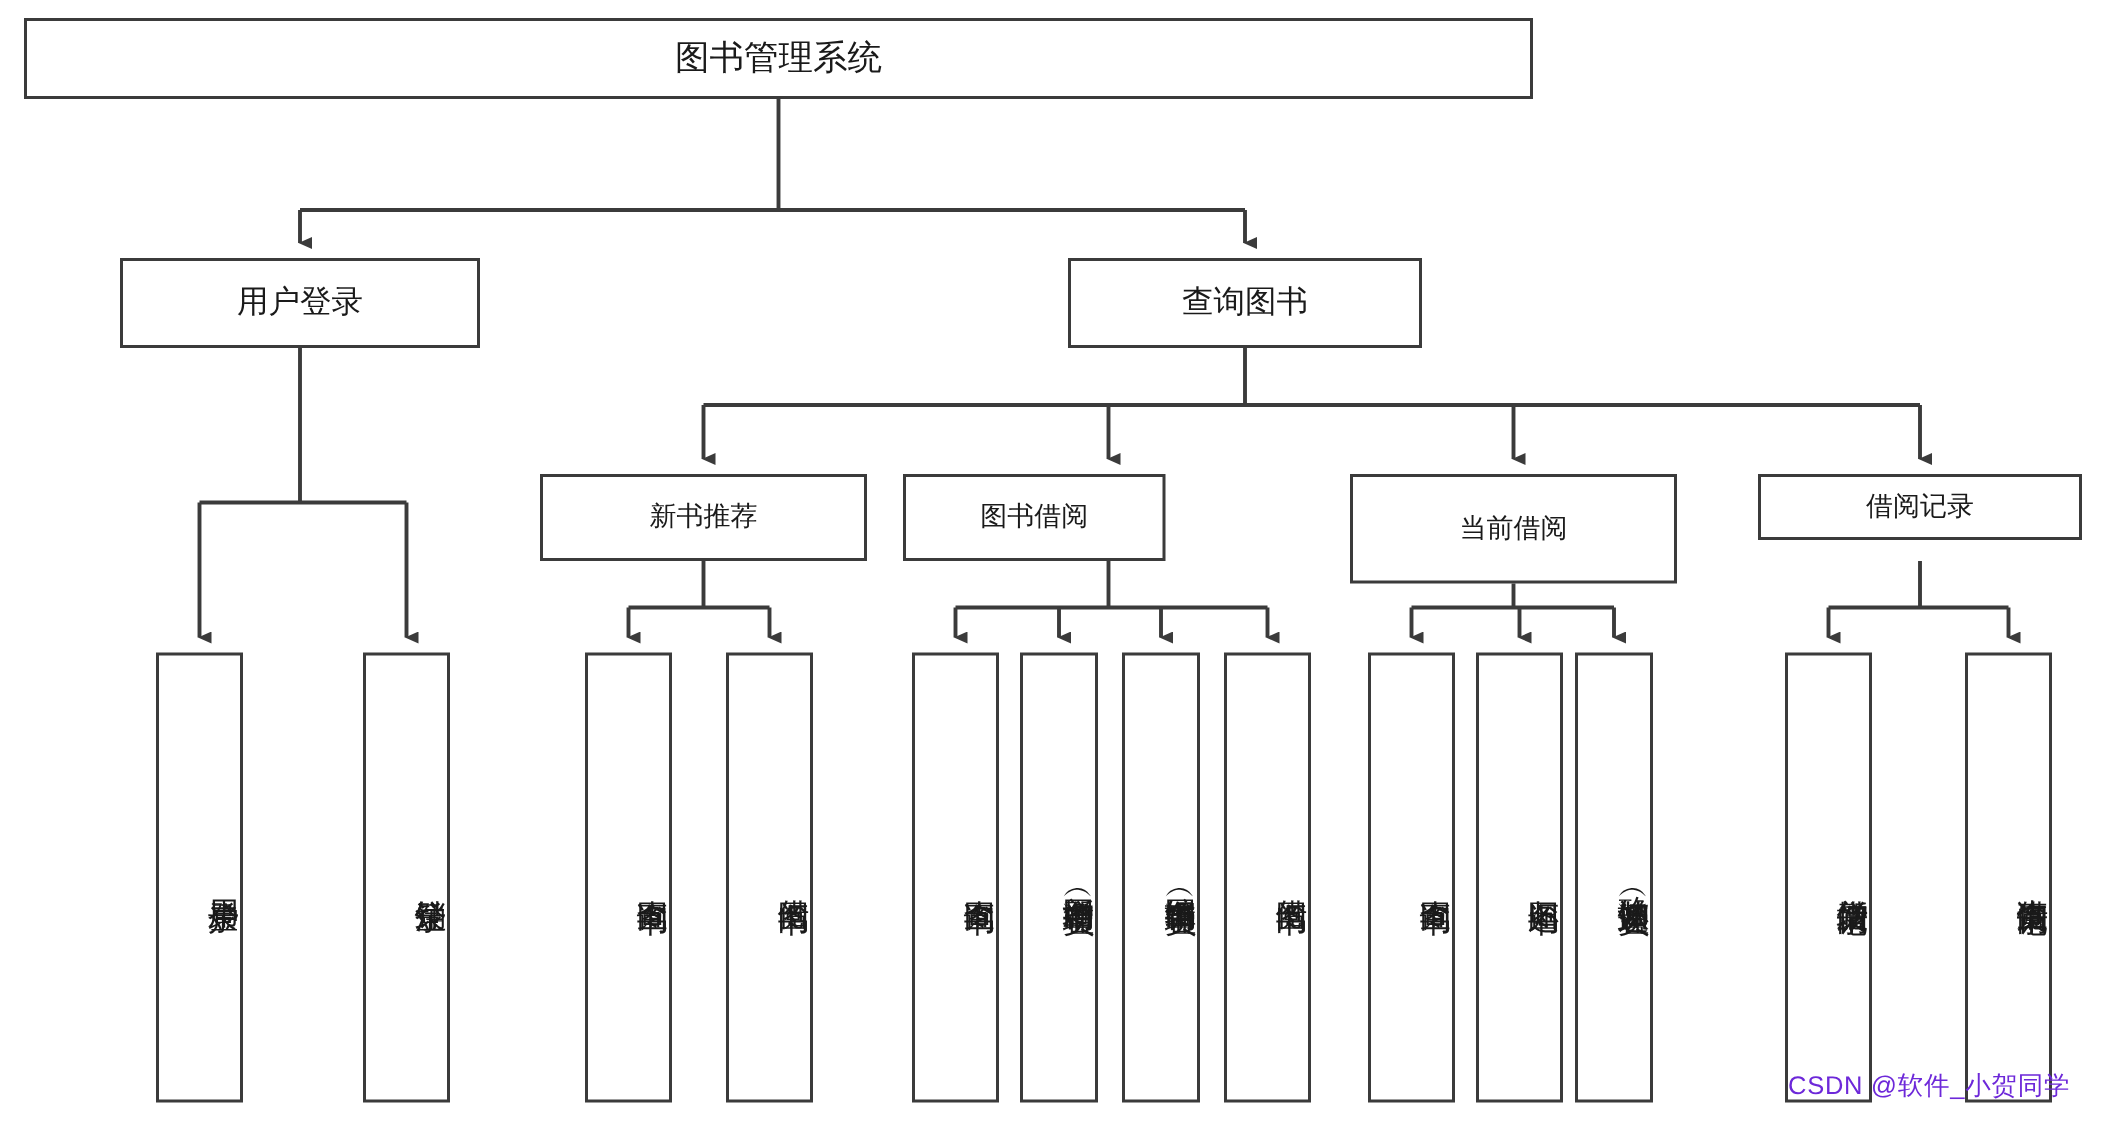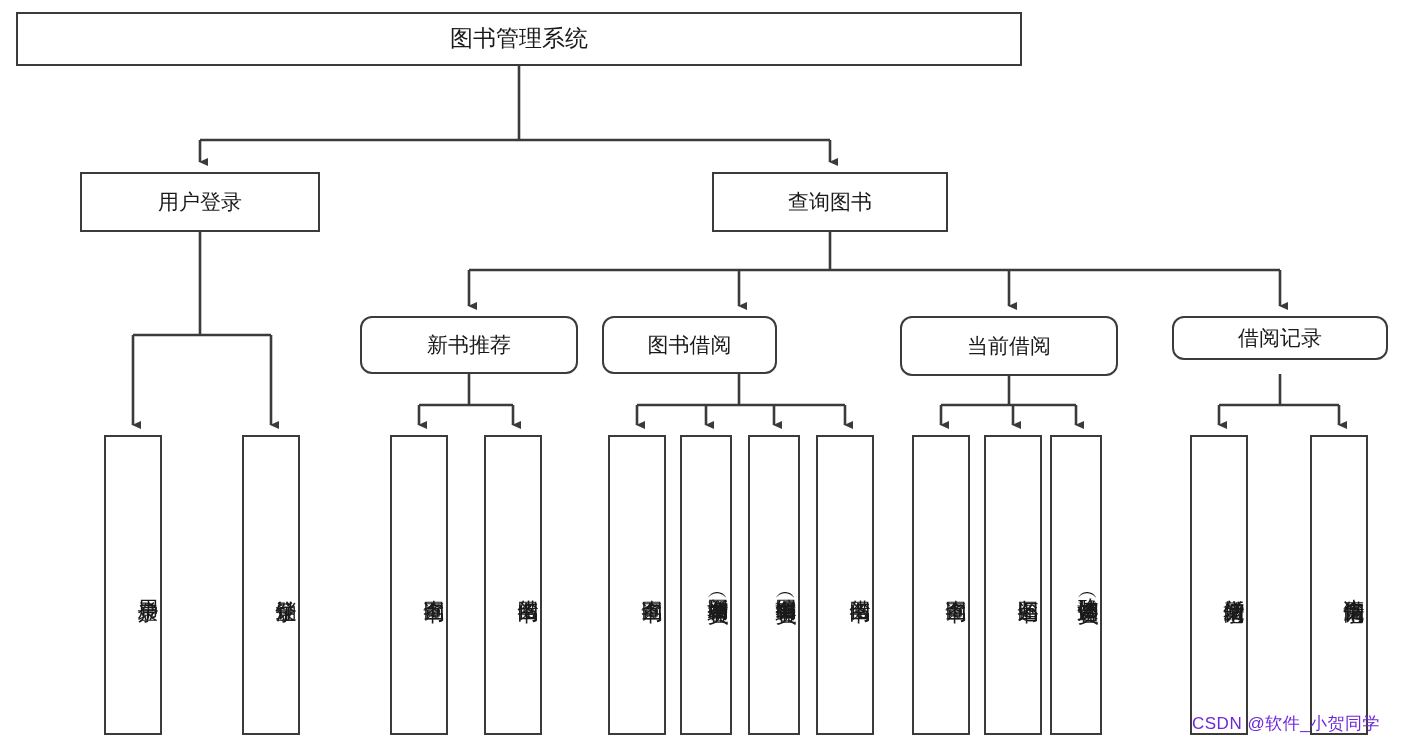--- a/index.html
+++ b/index.html
@@ -37,22 +37,21 @@
     line-height: 1.18;
     text-align: center;
   }
   .node.root {
     font-size: 23px;
   }
   .node.lvl2 {
     font-size: 21px;
   }
   .node.lvl3 {
-    font-size: 21px;
-    border-radius: 12px;
+    font-size: 18px;
   }
   .node.leaf {
     font-size: 21px;
     writing-mode: vertical-rl;
     text-orientation: upright;
     letter-spacing: 1px;
     padding: 6px 0;
     align-items: flex-start;
     justify-content: center;
   }
@@ -124,21 +123,21 @@
     </g>
   </svg>
 
   <div class="node root" style="left:16px;top:12px;width:1006px;height:54px;">图书管理系统</div>
 
   <div class="node lvl2" style="left:80px;top:172px;width:240px;height:60px;">用户登录</div>
   <div class="node lvl2" style="left:712px;top:172px;width:236px;height:60px;">查询图书</div>
 
   <div class="node lvl3" style="left:360px;top:316px;width:218px;height:58px;">新书推荐</div>
   <div class="node lvl3" style="left:602px;top:316px;width:175px;height:58px;">图书借阅</div>
-  <div class="node lvl3" style="left:900px;top:316px;width:218px;height:60px;">当前借阅</div>
+  <div class="node lvl3" style="left:900px;top:316px;width:218px;height:73px;">当前借阅</div>
   <div class="node lvl3" style="left:1172px;top:316px;width:216px;height:44px;">借阅记录</div>
 
   <div class="node leaf" style="left:104px;top:435px;width:58px;height:300px;">用户登录</div>
   <div class="node leaf" style="left:242px;top:435px;width:58px;height:300px;">注销登录</div>
 
   <div class="node leaf" style="left:390px;top:435px;width:58px;height:300px;">查询图书</div>
   <div class="node leaf" style="left:484px;top:435px;width:58px;height:300px;">借阅图书</div>
 
   <div class="node leaf" style="left:608px;top:435px;width:58px;height:300px;">查询图书</div>
   <div class="node leaf top-align" style="left:680px;top:435px;width:52px;height:300px;">新增图书（管理员）</div>

